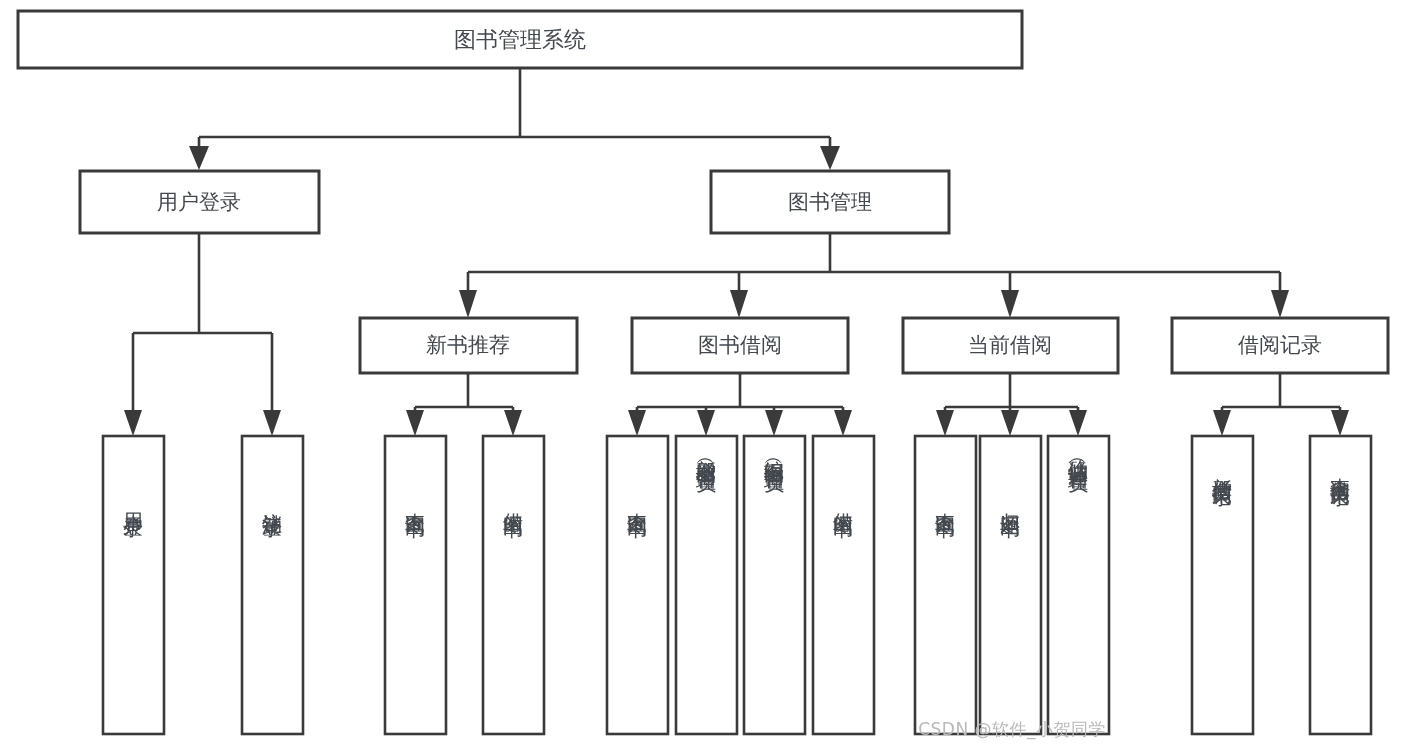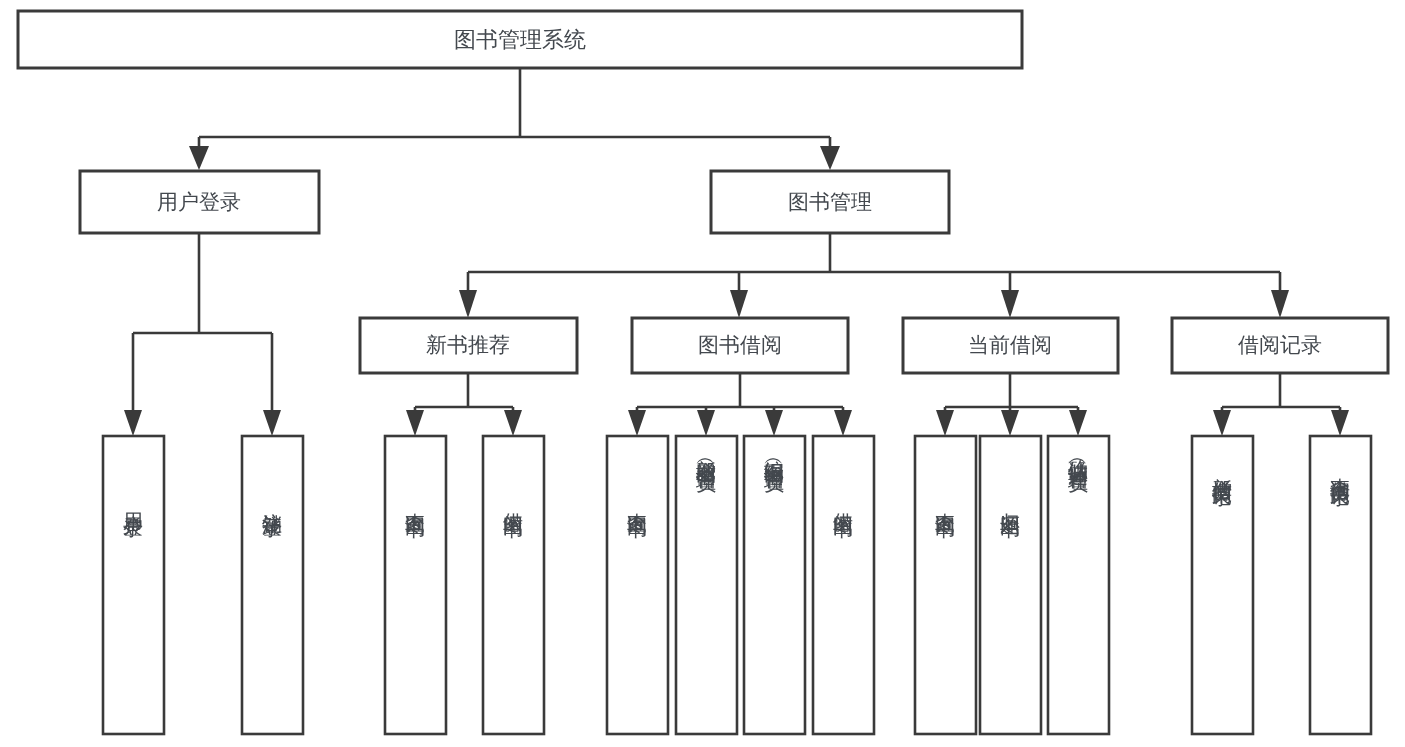--- a/index.html
+++ b/index.html
@@ -205,14 +205,15 @@
   <div class="leaf-label" style="left:774px; top:444px;">编辑图书（管理员）</div>
   <div class="leaf-label" style="left:843px; top:497px;">借阅图书</div>
 
   <div class="leaf-label" style="left:945px; top:497px;">查询图书</div>
   <div class="leaf-label" style="left:1010px; top:497px;">归还图书</div>
   <div class="leaf-label" style="left:1078px; top:444px;">确认归还（管理员）</div>
 
   <div class="leaf-label" style="left:1222px; top:462px;">新增借阅记录</div>
   <div class="leaf-label" style="left:1340px; top:462px;">查询借阅记录</div>
 
+  <div id="watermark">CSDN @软件_小贺同学</div>
 
 </div>
 
 </body></html>

